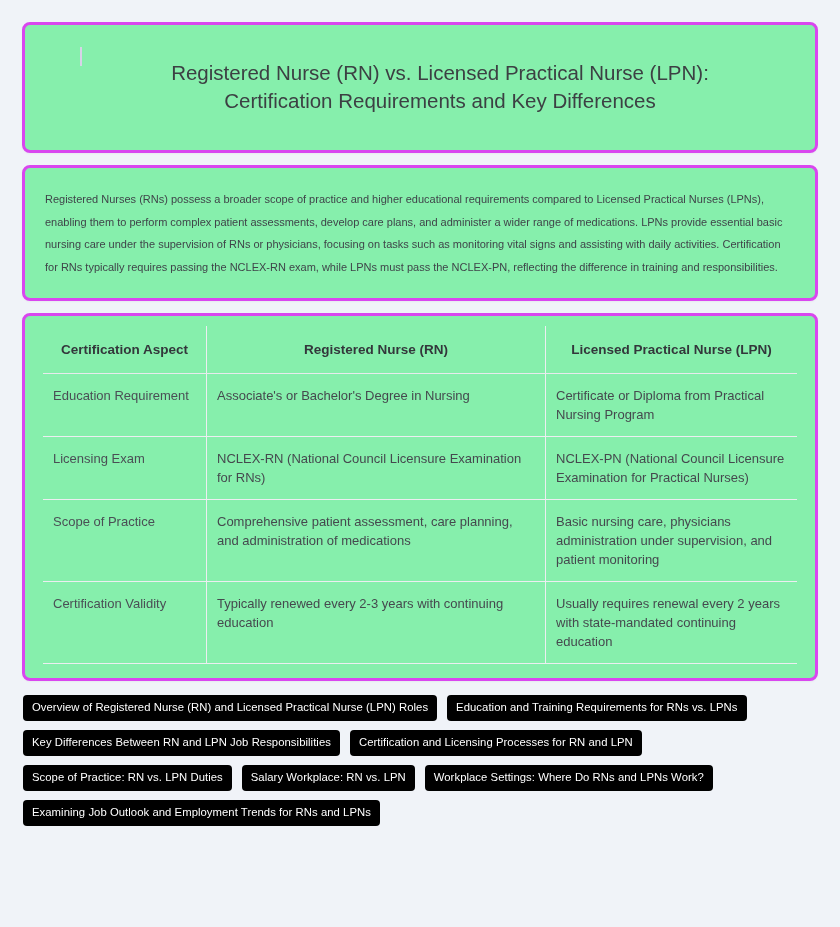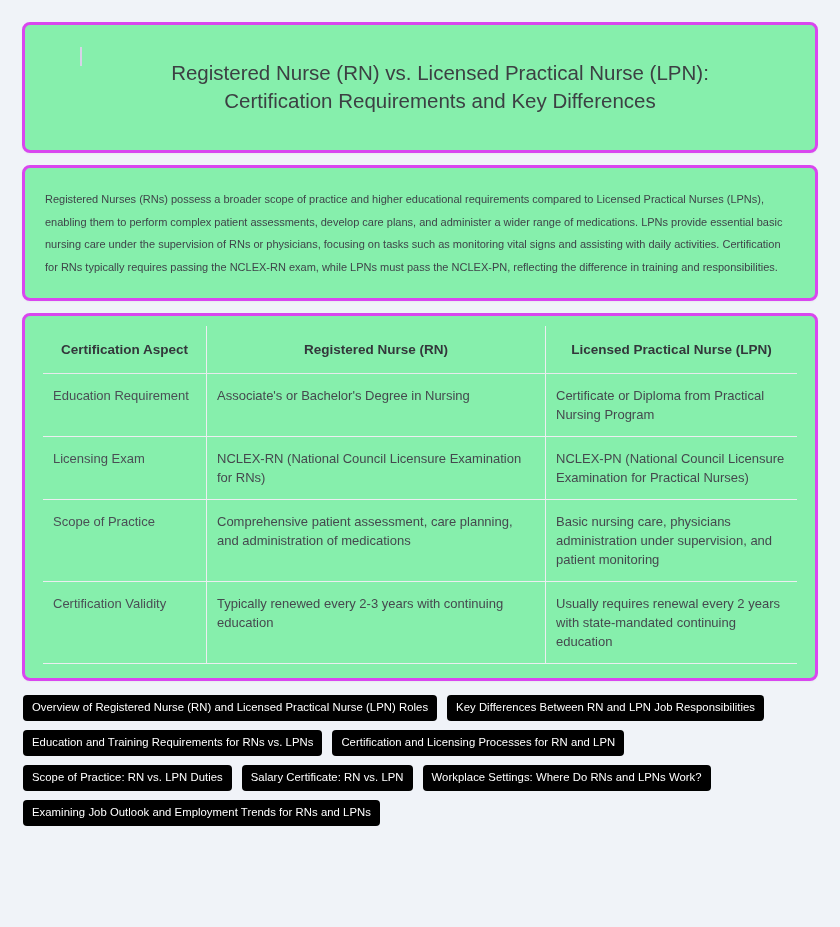--- a/index.html
+++ b/index.html
@@ -230,24 +230,24 @@
           <td class="c1">Typically renewed every 2-3 years with continuing education</td>
           <td class="c2">Usually requires renewal every 2 years with state-mandated continuing education</td>
         </tr>
       </tbody>
     </table>
   </div>
 
   <div class="terms">
     <div class="tags">
       <span class="tag">Overview of Registered Nurse (RN) and Licensed Practical Nurse (LPN) Roles</span>
+      <span class="tag">Education and Training Requirements for RNs vs. LPNs</span>
       <span class="tag">Key Differences Between RN and LPN Job Responsibilities</span>
-      <span class="tag">Education and Training Requirements for RNs vs. LPNs</span>
       <span class="tag">Certification and Licensing Processes for RN and LPN</span>
       <span class="tag">Scope of Practice: RN vs. LPN Duties</span>
-      <span class="tag">Salary Certificate: RN vs. LPN</span>
+      <span class="tag">Salary Workplace: RN vs. LPN</span>
       <span class="tag">Workplace Settings: Where Do RNs and LPNs Work?</span>
       <span class="tag">Examining Job Outlook and Employment Trends for RNs and LPNs</span>
 
     </div>
   </div>
 
 </div>
 
 </body></html>

